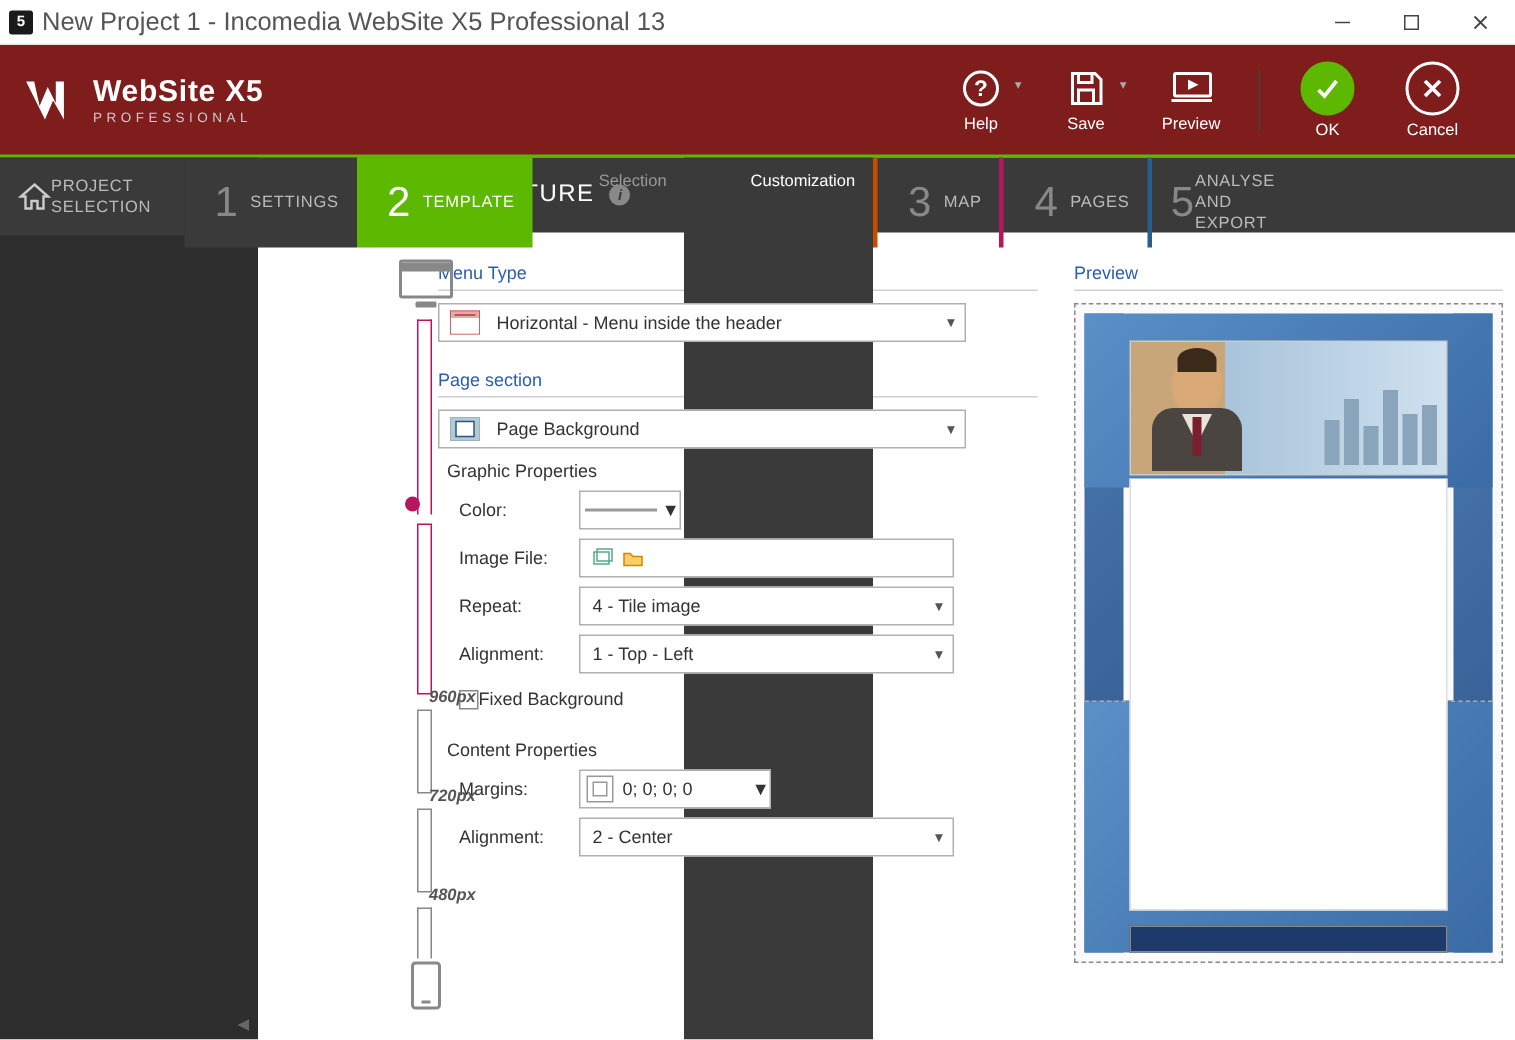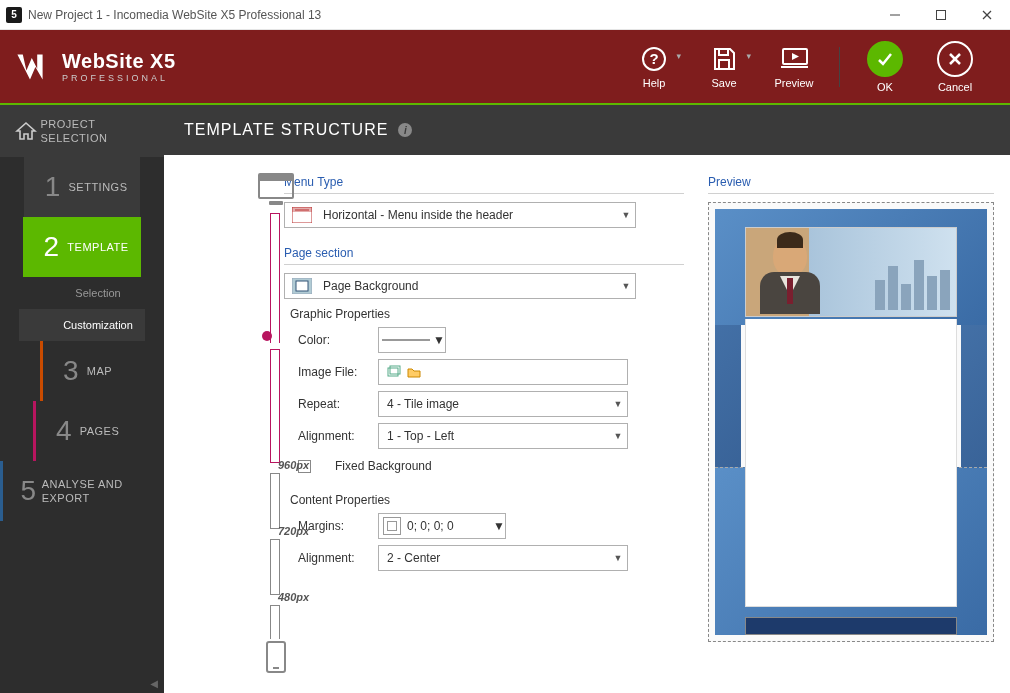--- a/index.html
+++ b/index.html
@@ -2,21 +2,21 @@
 <html><head>
 <meta charset="utf-8">
 <style>
   * { box-sizing: border-box; margin: 0; padding: 0; font-family: "Segoe UI", Tahoma, sans-serif; }
   body { width: 1010px; height: 693px; background: #fff; overflow: hidden; }
 
   
   .titlebar { height: 30px; background: #fff; display: flex; align-items: center; padding: 0 0 0 6px; border-bottom: 1px solid #e5e5e5; }
   .titlebar .app-icon { width: 16px; height: 16px; background: #1a1a1a; border-radius: 2px; display: flex; align-items: center; justify-content: center; margin-right: 6px; }
   .titlebar .app-icon span { color: #fff; font-weight: bold; font-size: 10px; }
-  .titlebar .title { font-size: 12px; color: #555; }
+  .titlebar .title { font-size: 17px; color: #555; }
   .titlebar .win-controls { margin-left: auto; display: flex; }
   .titlebar .win-btn { width: 46px; height: 30px; display: flex; align-items: center; justify-content: center; font-size: 14px; color: #444; }
 
   
   .toolbar { height: 75px; background: #7f1d1d; display: flex; align-items: center; padding: 0 20px 0 10px; border-bottom: 2px solid #5cb800; }
   .brand { display: flex; align-items: center; gap: 12px; }
   .brand-logo { width: 40px; height: 40px; display: flex; align-items: center; justify-content: center; }
   .brand-logo svg { width: 36px; height: 36px; }
   .brand-text .name { color: #fff; font-size: 20px; font-weight: bold; letter-spacing: 0.5px; }
   .brand-text .sub { color: #ccc; font-size: 9px; letter-spacing: 3px; }
@@ -25,21 +25,21 @@
   .toolbar-btn .ticon { width: 28px; height: 28px; display: flex; align-items: center; justify-content: center; }
   .toolbar-btn.round .circle { width: 36px; height: 36px; border-radius: 50%; border: 2px solid #fff; display: flex; align-items: center; justify-content: center; }
   .toolbar-btn.ok .circle { background: #5cb800; border-color: #5cb800; }
   .toolbar-sep-v { width: 1px; height: 40px; background: #444; margin: 0 10px; }
   .toolbar-btn .chev { position: absolute; right: 8px; top: 14px; font-size: 9px; color: #aaa; }
 
   
   .main { display: flex; height: calc(693px - 30px - 75px); }
 
   
-  .sidebar { width: 172px; background: #2d2d2d; display: flex; flex-direction: column; color: #bbb; position: relative; align-items: center; }
+  .sidebar { width: 172px; background: #2d2d2d; display: flex; flex-direction: row; color: #bbb; position: relative; }
   .side-item { display: flex; align-items: center; padding: 0 12px; cursor: pointer; }
   .side-item.home { height: 52px; background: #3a3a3a; }
   .side-item.home .num { width: 32px; display: flex; justify-content: center; }
   .side-item.step { height: 60px; }
   .side-item.step .num { width: 32px; font-size: 28px; font-weight: 300; color: #888; text-align: center; }
   .side-item .lbl { font-size: 11px; letter-spacing: 0.5px; line-height: 1.3; }
   .side-item.active { background: #5cb800; color: #fff; }
   .side-item.active .num { color: #fff; }
   .side-item.darker { background: #3a3a3a; }
   .side-sub { padding: 10px 12px 10px 44px; font-size: 11px; color: #999; }
@@ -92,21 +92,21 @@
   .combo.narrow { width: 250px; }
   .colorin { width: 68px; }
   .colorin .swatch { flex:1; margin:3px; background: repeating-linear-gradient(45deg,#ccc,#ccc 3px,#fff 3px,#fff 6px); border:1px solid #999; }
   .textin { padding: 0 4px; width: 250px; }
   .textin input { border: none; outline: none; flex: 1; font-size: 12px; }
   .textin .tficon { width: 18px; height: 18px; display:flex; align-items:center; justify-content:center; margin-left:2px; }
   .marginin { width: 128px; }
   .marginin .micon { width:18px; height:18px; margin:0 4px; border:1px solid #999; position:relative;}
   .marginin .micon::before{content:"";position:absolute;inset:3px;border:1px solid #999;}
   .marginin .mtext { flex:1; padding-left:2px;}
-  .chkrow { display:flex; align-items:center; gap:24px; padding-left:14px; margin-top:4px; margin-bottom: 18px; text-align: right;}
+  .chkrow { display:flex; align-items:center; gap:0; padding-left:14px; margin-top:4px; margin-bottom: 18px; text-align: right;}
   .chk { width:13px; height:13px; border:1px solid #888; }
 
   
   .prev-col { flex: 1; padding-left: 20px; }
   .prev-box { margin-top: 8px; width: 286px; height: 440px; position:relative; border:1px dashed #888; background:#fafafa; }
   .pv-bg-top, .pv-bg-bot { position:absolute; left:6px; right:6px; background: linear-gradient(135deg,#5a8fc7 0%, #3a6ba5 100%); }
   .pv-bg-top { top:6px; height:116px; }
   .pv-bg-bot { bottom:6px; height:168px; border-top:1px dashed #aaa;}
   .pv-side-l, .pv-side-r { position:absolute; top:6px; bottom:6px; width:26px; background:linear-gradient(135deg,#4a79b0,#2f568a); }
   .pv-side-l{left:6px;} .pv-side-r{right:6px;}

